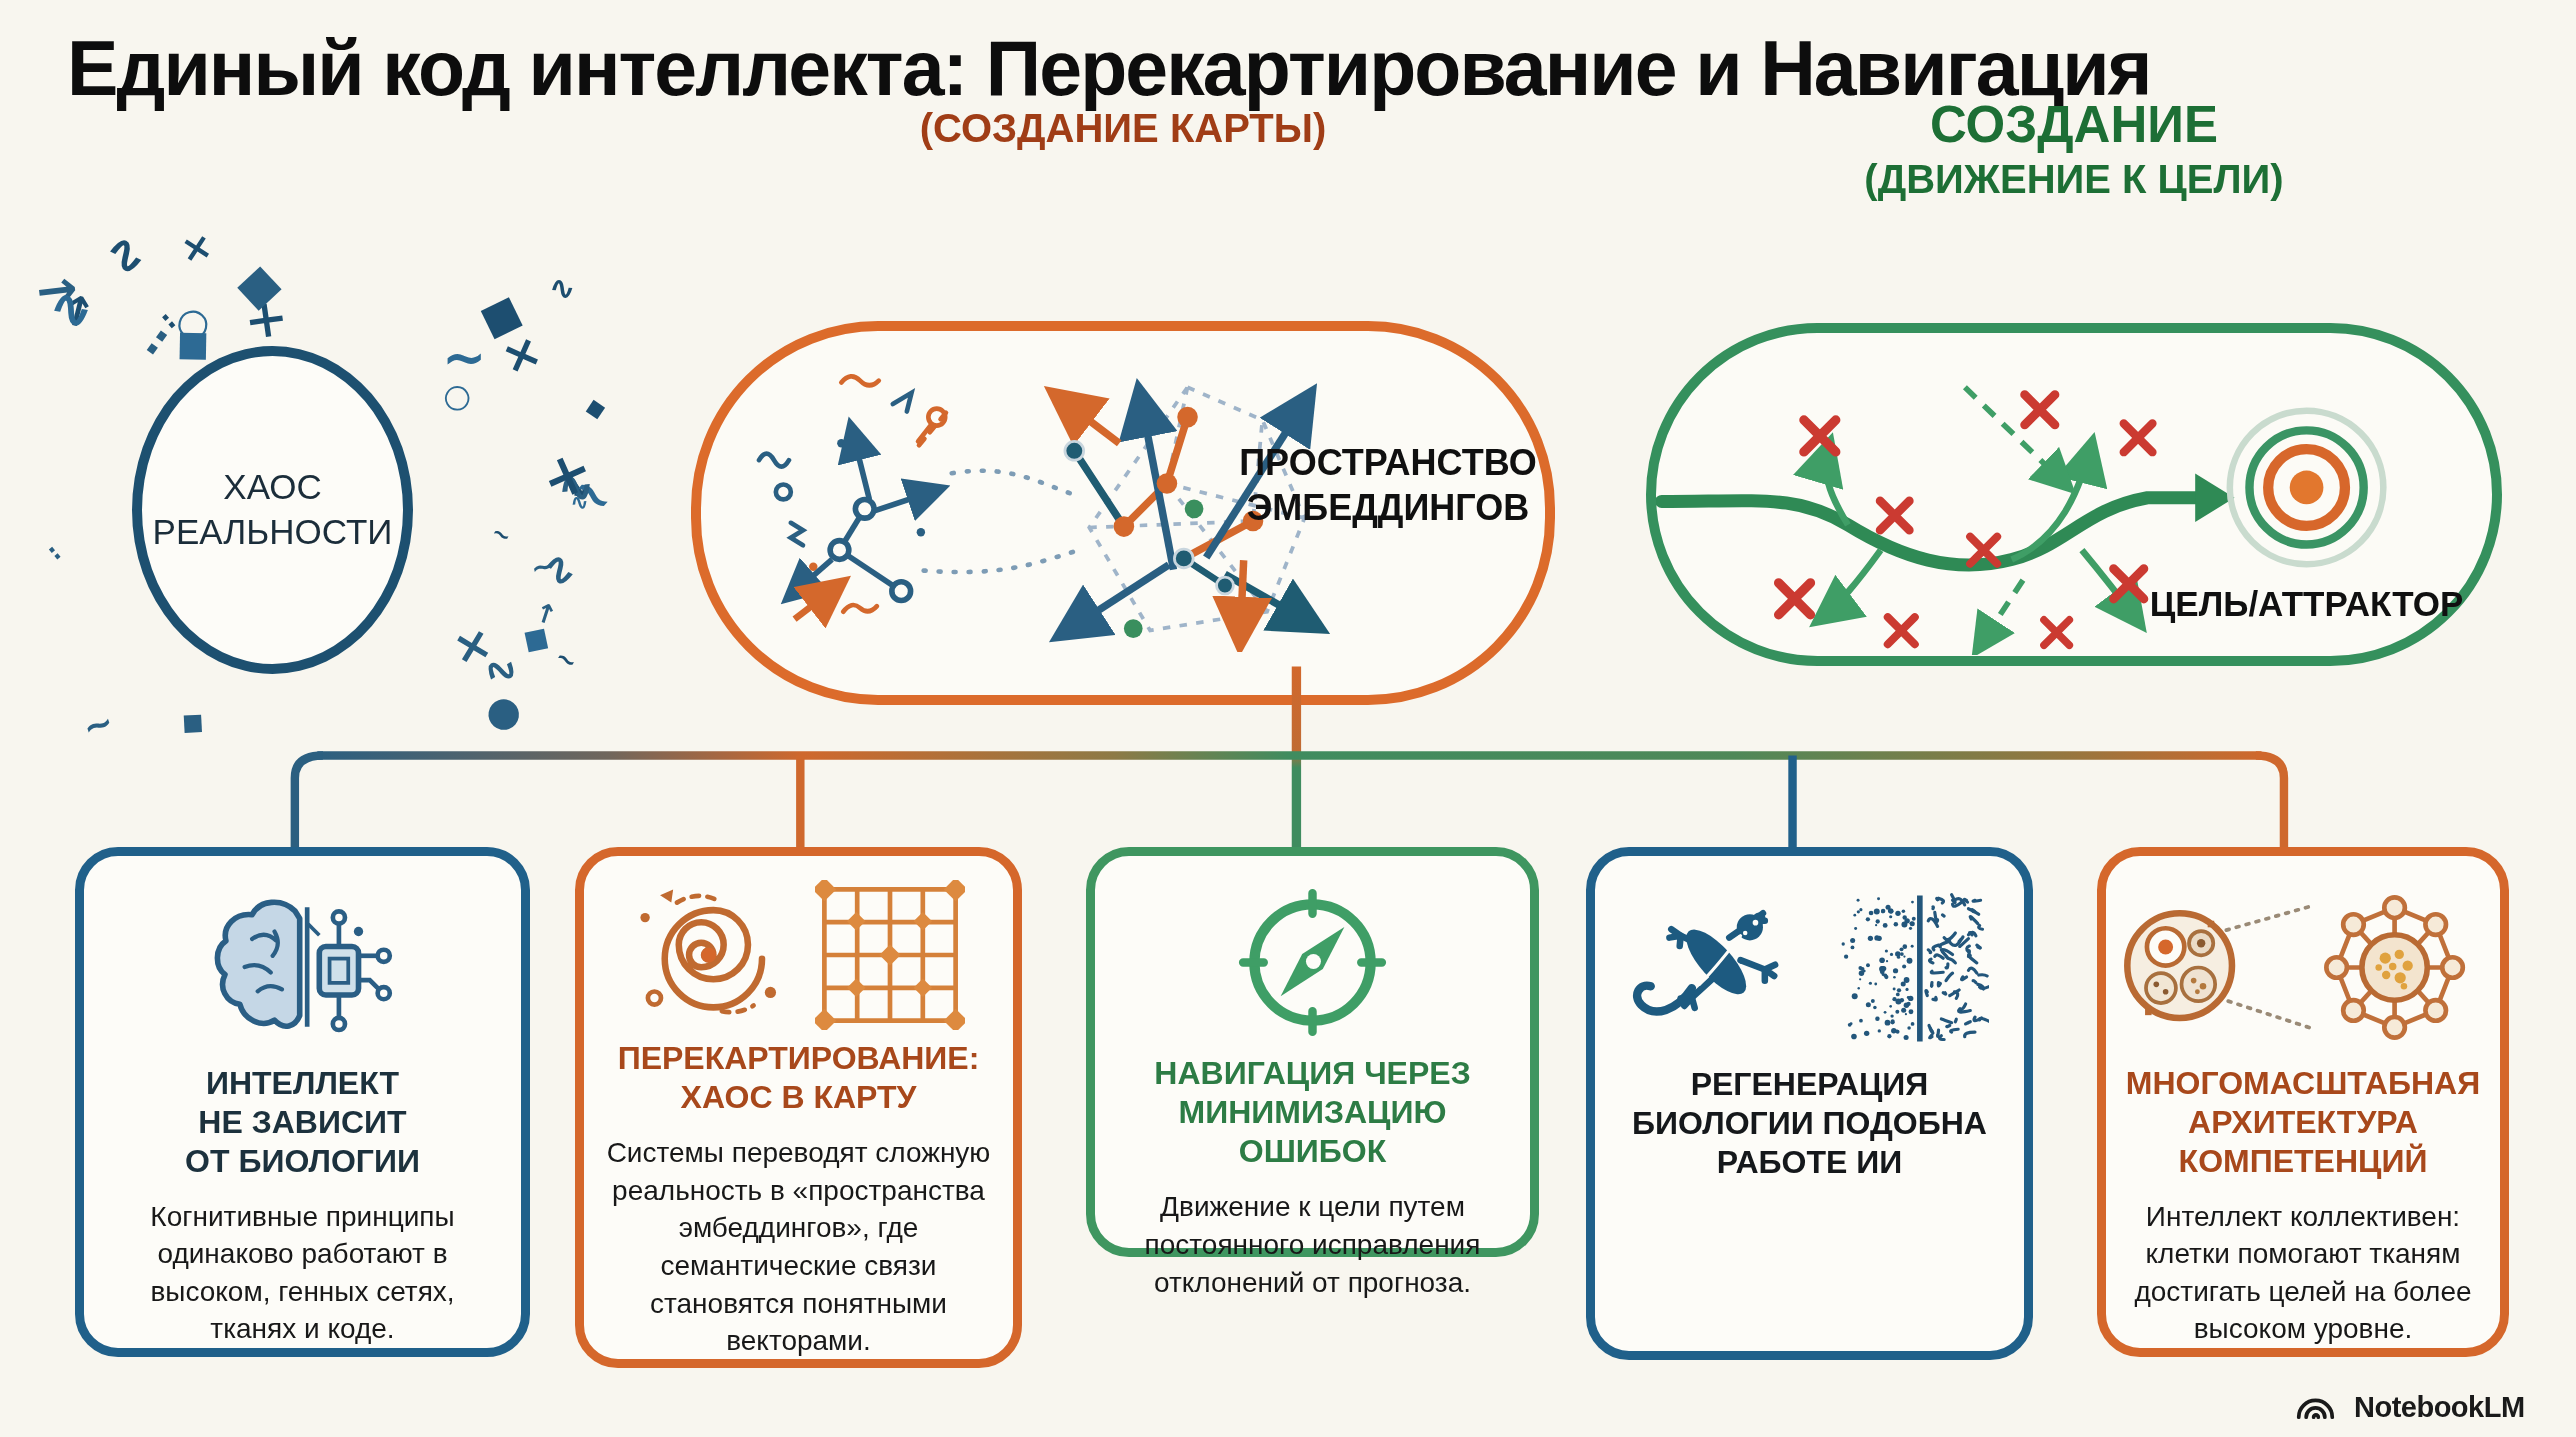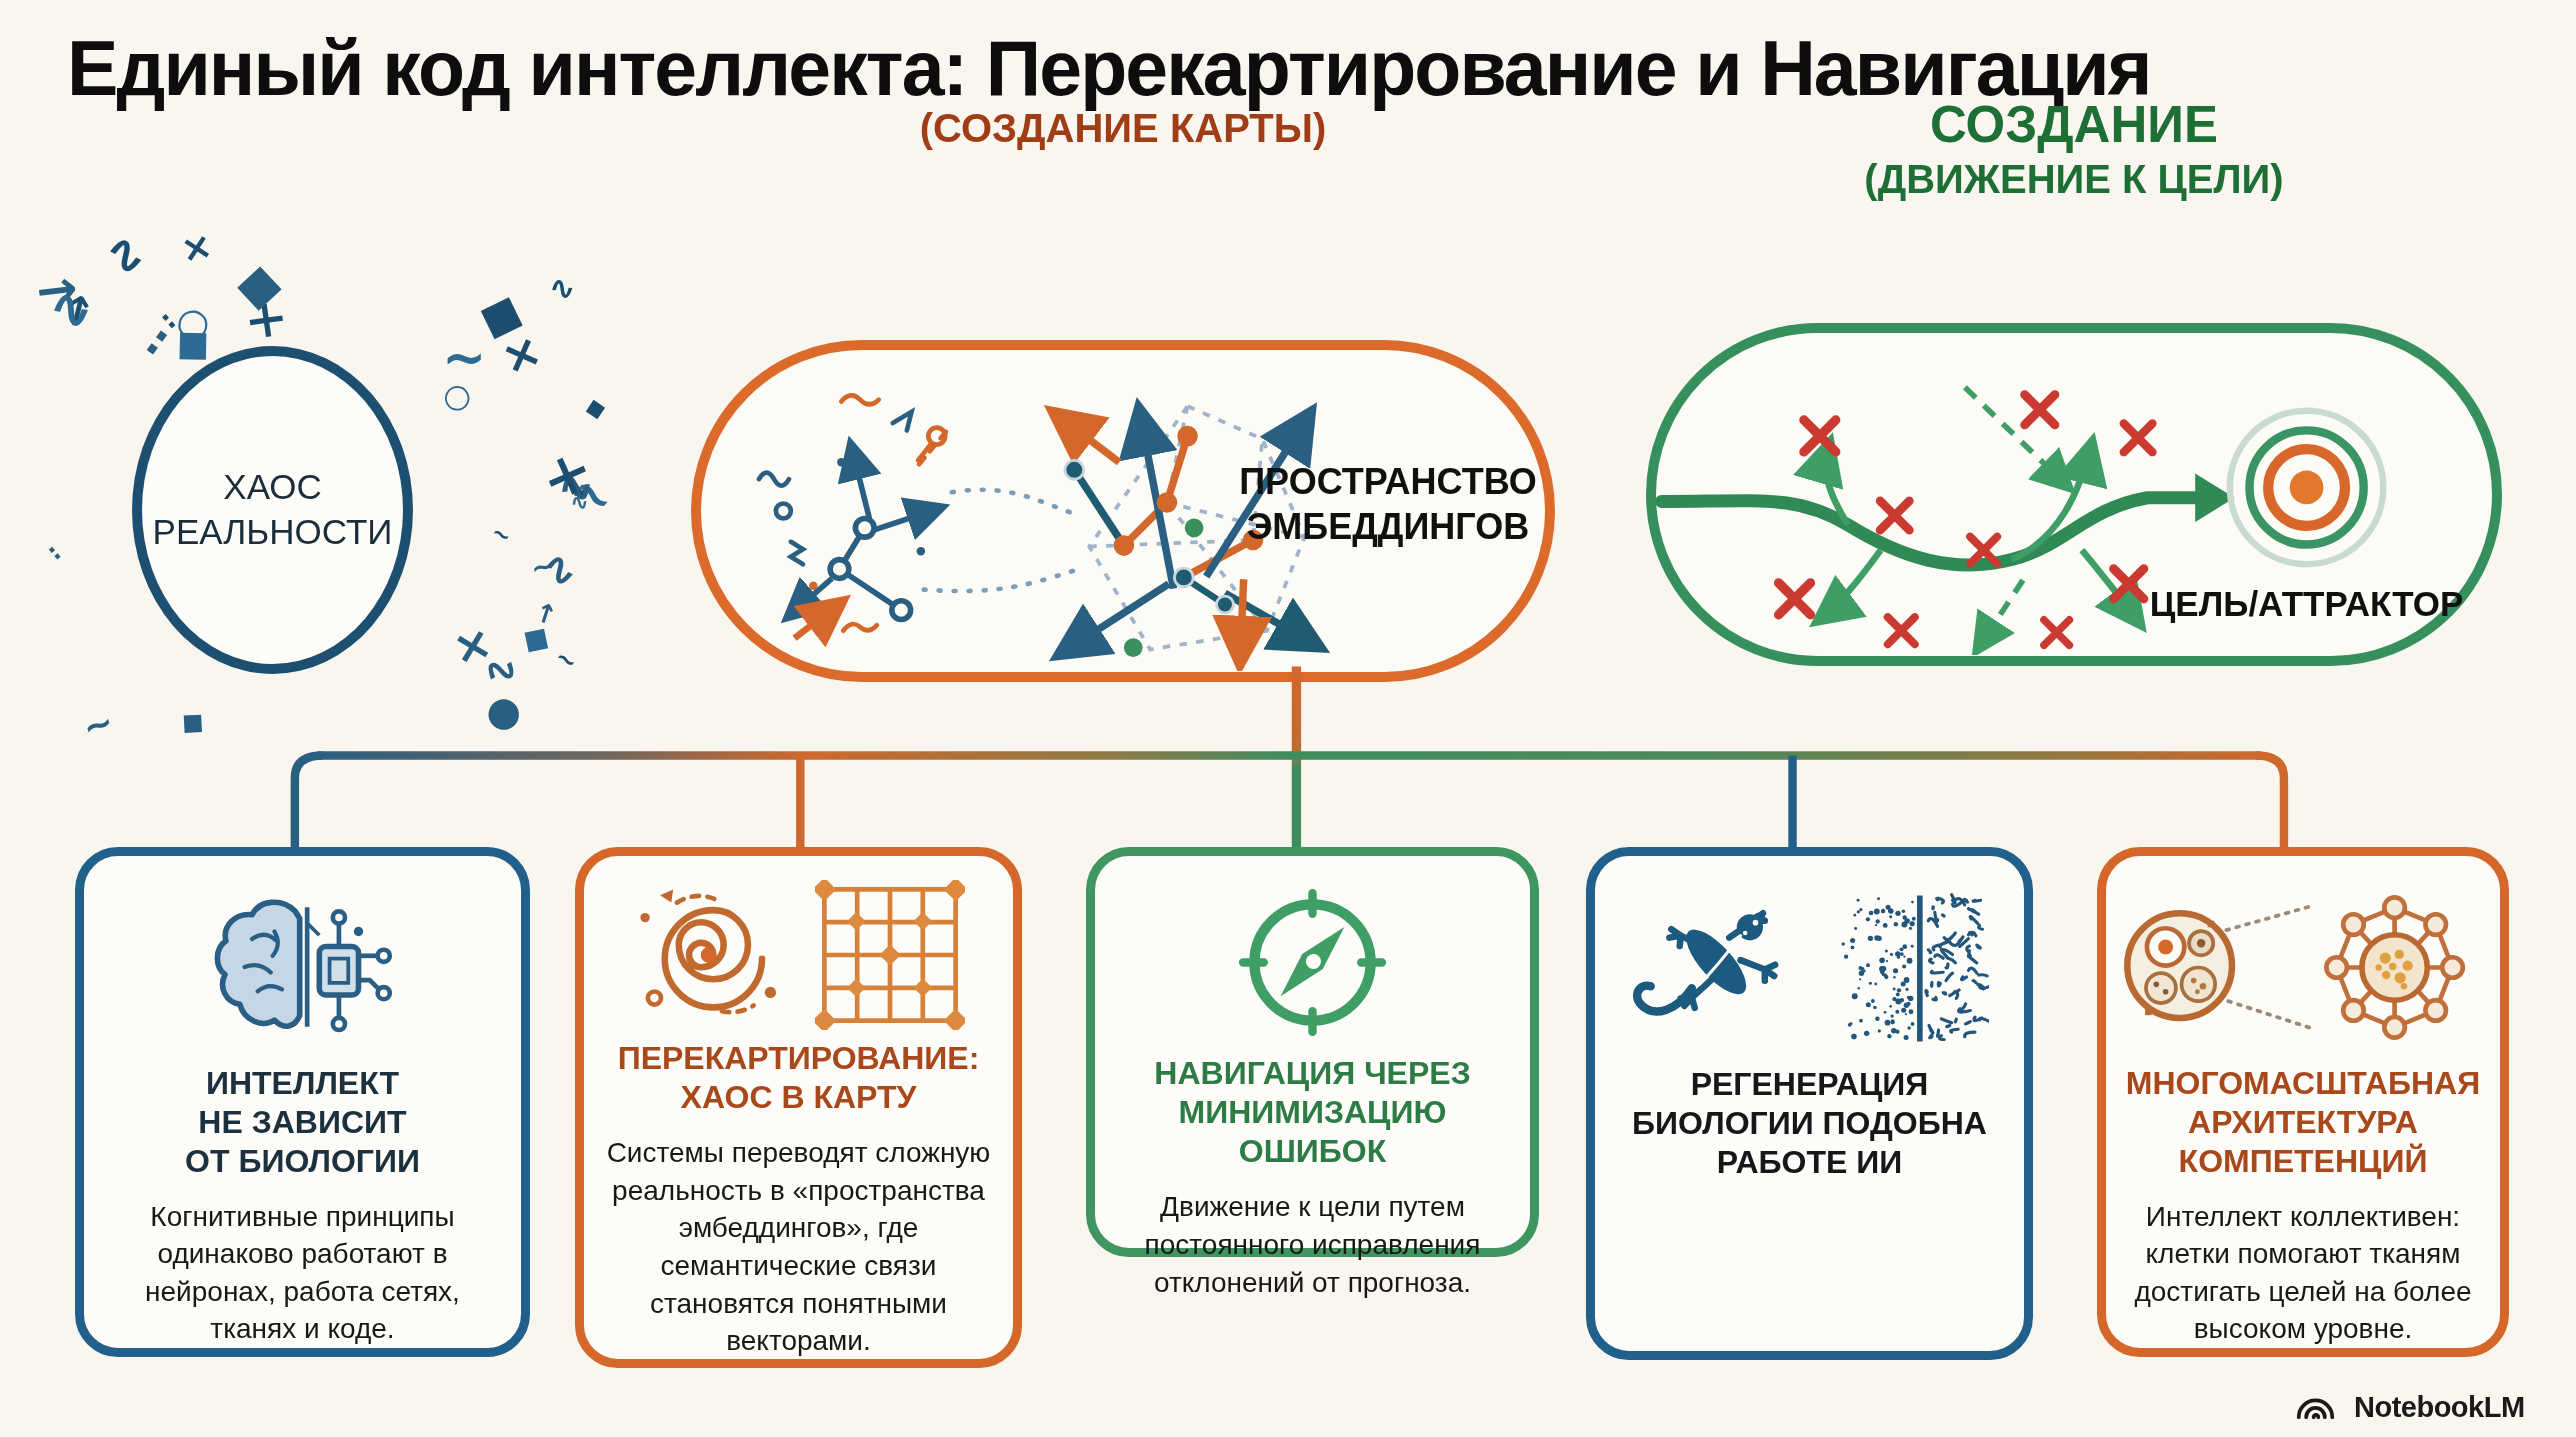--- a/index.html
+++ b/index.html
@@ -5,21 +5,21 @@
   html,body{margin:0;padding:0}
   body{width:2576px;height:1438px;background:#f8f6ef;font-family:"Liberation Sans",sans-serif;position:relative;overflow:hidden;color:#161616}
   .abs{position:absolute}
   .page-title{left:67px;top:24px;width:2396px;font-size:77px;font-weight:bold;color:#0d0d0d;letter-spacing:-1.9px;white-space:nowrap}
   .sec-head{text-align:center;font-weight:bold;line-height:1.0}
   .sec-head .h{font-size:51px;display:block}
   .sec-head .sub{font-size:40px;display:block;margin-top:9.4px}
   .remap-head{left:691px;top:99px;width:864px;color:#a03d16}
   .nav-head{left:1646px;top:99px;width:856px;color:#1d6f35}
   .pill{position:absolute;border:10.3px solid;border-radius:187px;background:#fcfbf6;box-sizing:border-box}
-  .pill-remap{left:691px;top:340px;width:864px;height:342px;border-color:#dc6b2b}
+  .pill-remap{left:691px;top:321px;width:864px;height:384px;border-color:#dc6b2b}
   .pill-nav{left:1646px;top:323px;width:856px;height:343px;border-color:#35905d}
   .pill-art{position:absolute;left:0;top:0}
   .pill-label{position:absolute;left:526px;top:109px;width:322px;font-weight:bold;font-size:36px;line-height:1.26;color:#101010;text-align:center;white-space:pre-line}
   .target-label{position:absolute;left:479px;top:251px;width:343px;font-weight:bold;font-size:35px;color:#101010;text-align:center;white-space:nowrap}
   .chaos-field{left:26px;top:220px;width:608px;height:524px}
   .doodle{position:absolute;font-family:"DejaVu Sans",sans-serif;font-weight:bold;line-height:1;user-select:none}
   .chaos-circle{position:absolute;left:132px;top:346px;width:281px;height:328px;border:10.3px solid #1d5070;border-radius:50%;background:#fdfcf8;box-sizing:border-box;display:flex;align-items:center;justify-content:center;z-index:2}
   .chaos-circle .lbl{font-weight:normal;font-size:35px;line-height:1.28;color:#1b2d3a;text-align:center;white-space:pre-line}
   .connectors{left:0;top:0;width:2576px;height:1438px;z-index:1;pointer-events:none}
   .card{position:absolute;top:847px;border:9.4px solid;border-radius:43px;background:#fdfcf8;box-sizing:border-box;display:flex;flex-direction:column;align-items:center;padding:24px 11.2px 0;z-index:3}
@@ -270,21 +270,21 @@
         <circle cx="137" cy="139" r="6.5" fill="none" stroke="#2a5e85" stroke-width="5"></circle>
       <path d="M116,44 L104,32" stroke="#2a5e85" stroke-width="4"></path>
         <circle cx="158" cy="40" r="5" fill="#2a5e85"></circle>
     </svg>
   </div>
   <div class="card-title">ИНТЕЛЛЕКТ
 НЕ ЗАВИСИТ
 ОТ БИОЛОГИИ</div>
   <div class="card-body">Когнитивные принципы
 одинаково работают в
-нейронах, работа сетях,
+высоком, генных сетях,
 тканях и коде.</div>
 </div>
 
 <div class="card card2">
   <div class="card-icon">
     <span>
       <svg width="159" height="150" viewBox="0 0 170 160">
         <g transform="translate(82,80)" fill="none" stroke="#c06a30" stroke-width="7" stroke-linecap="round">
           <path d="M0,-5 a5,5 0 1 0 5,5 a13,13 0 1 0 -13,13 a24,24 0 1 0 -24,-24 a37,37 0 1 0 37,-37 a52,52 0 1 0 52,52"></path>
         </g>

